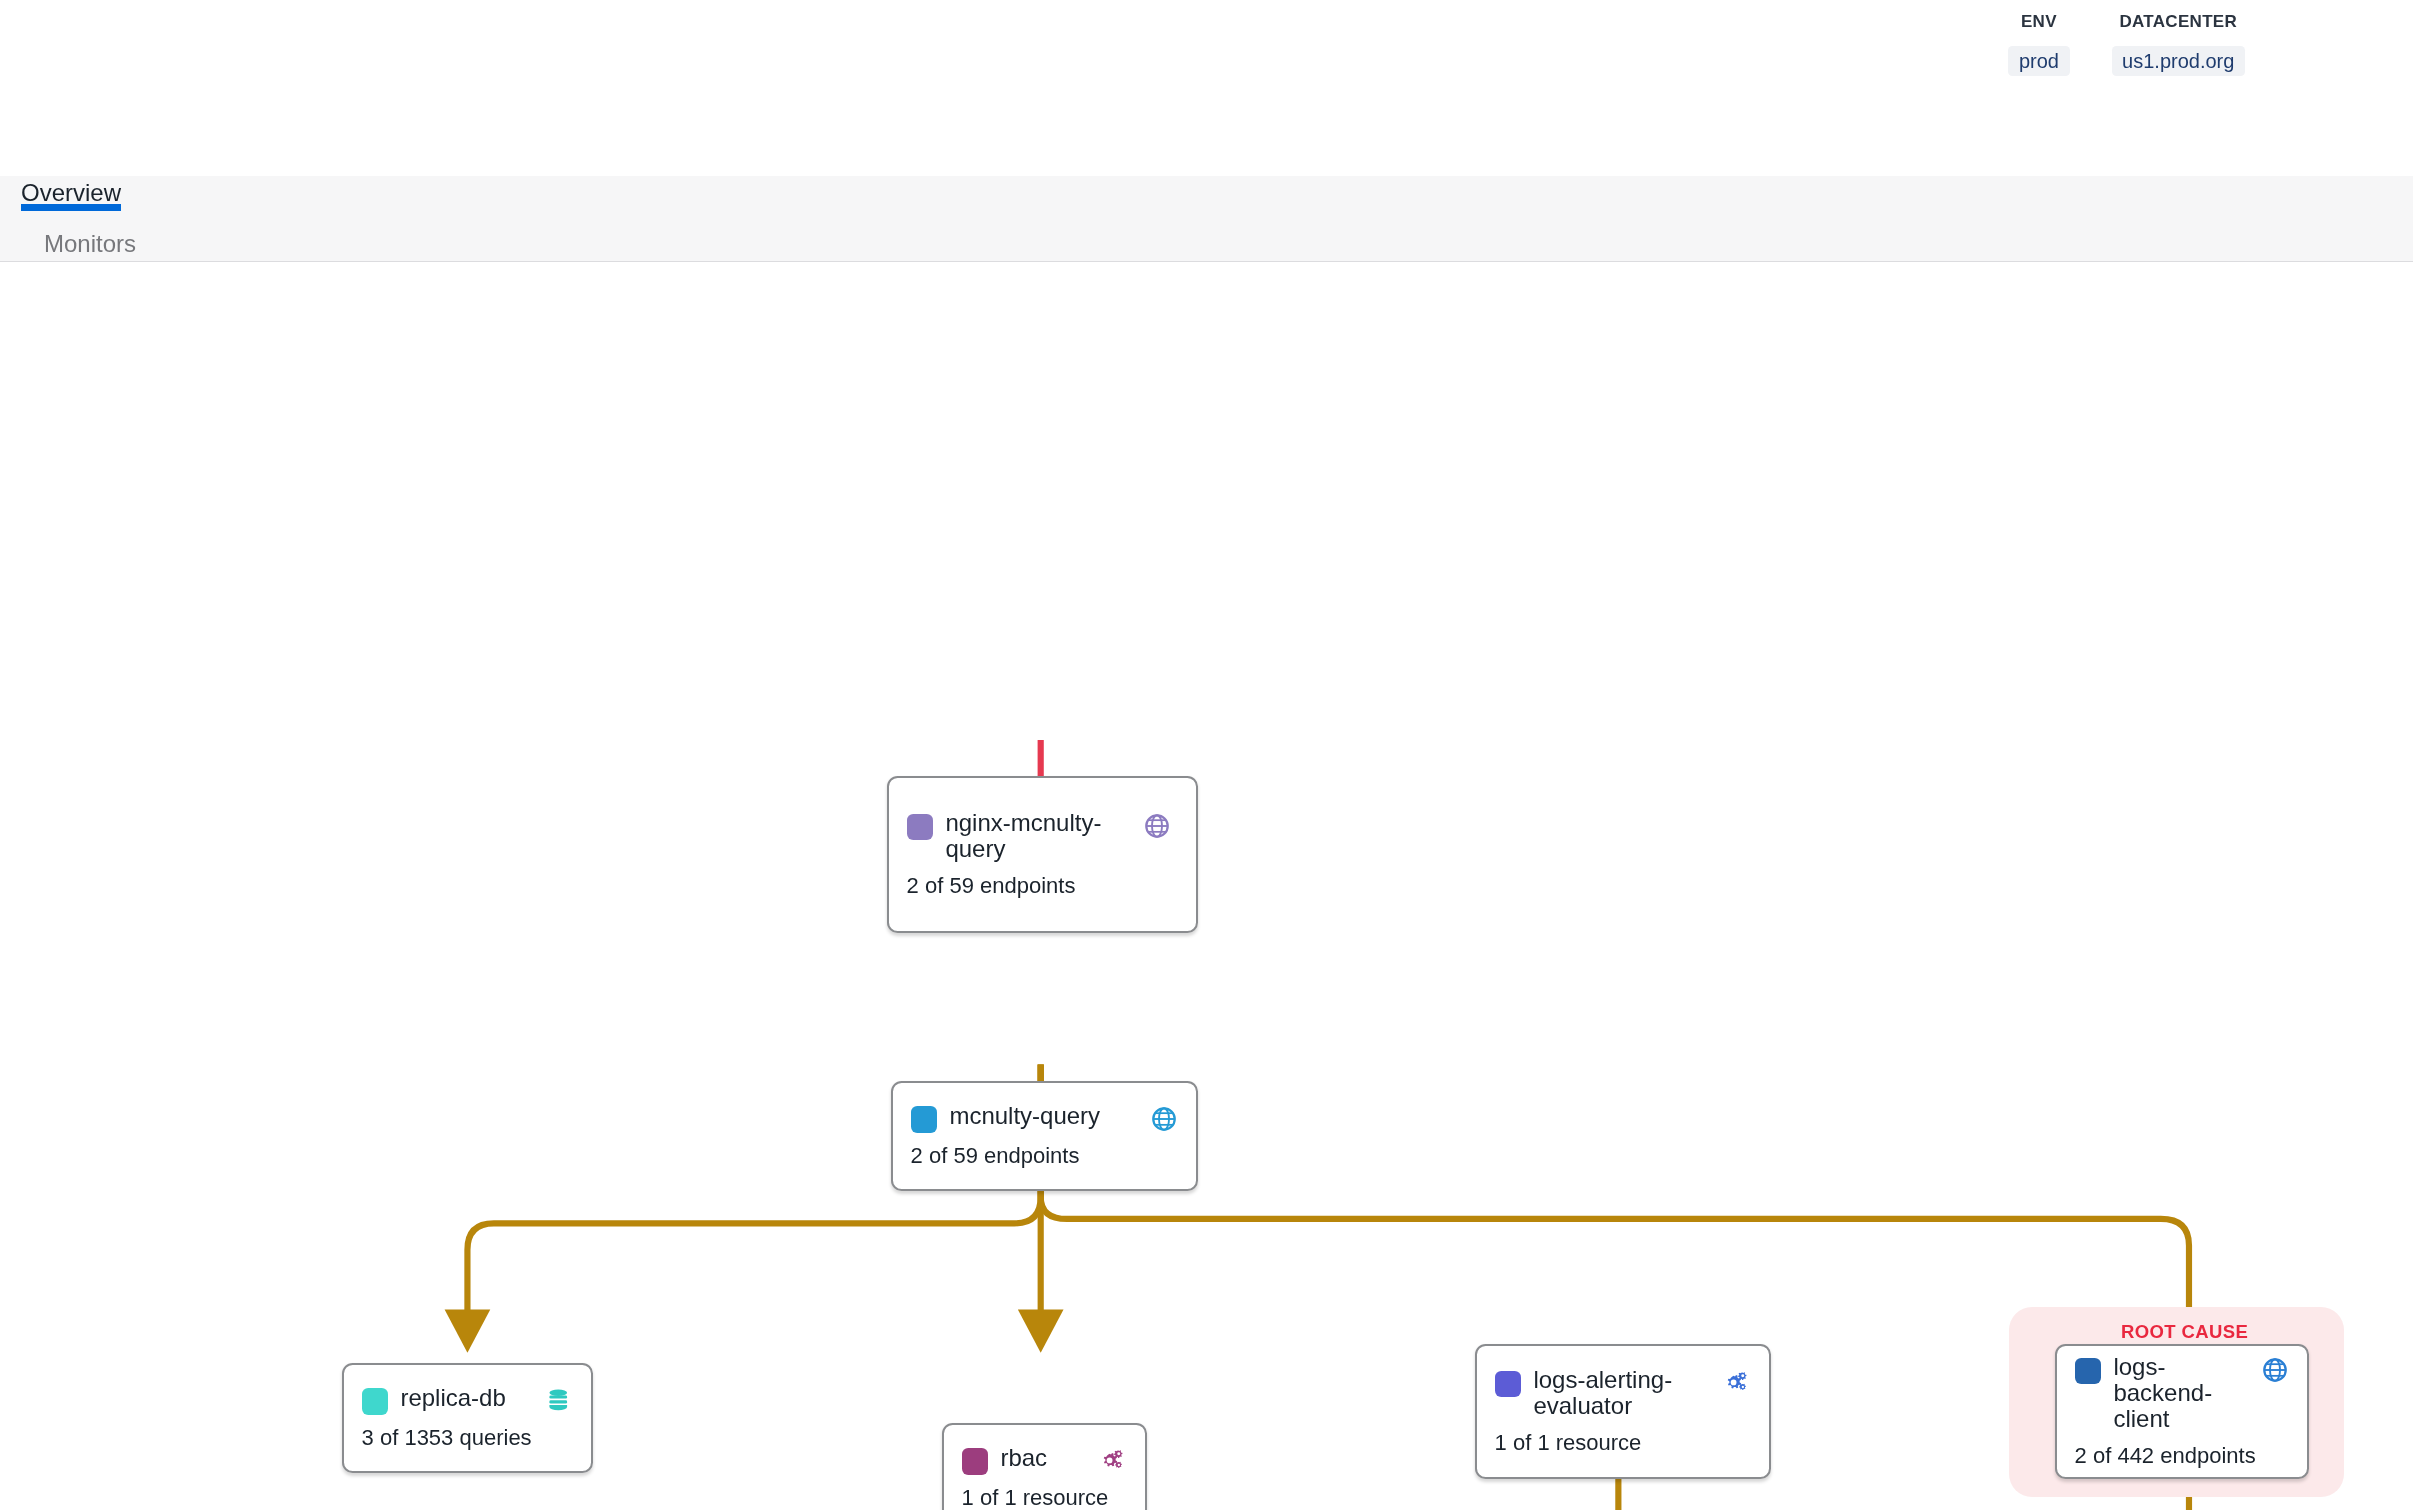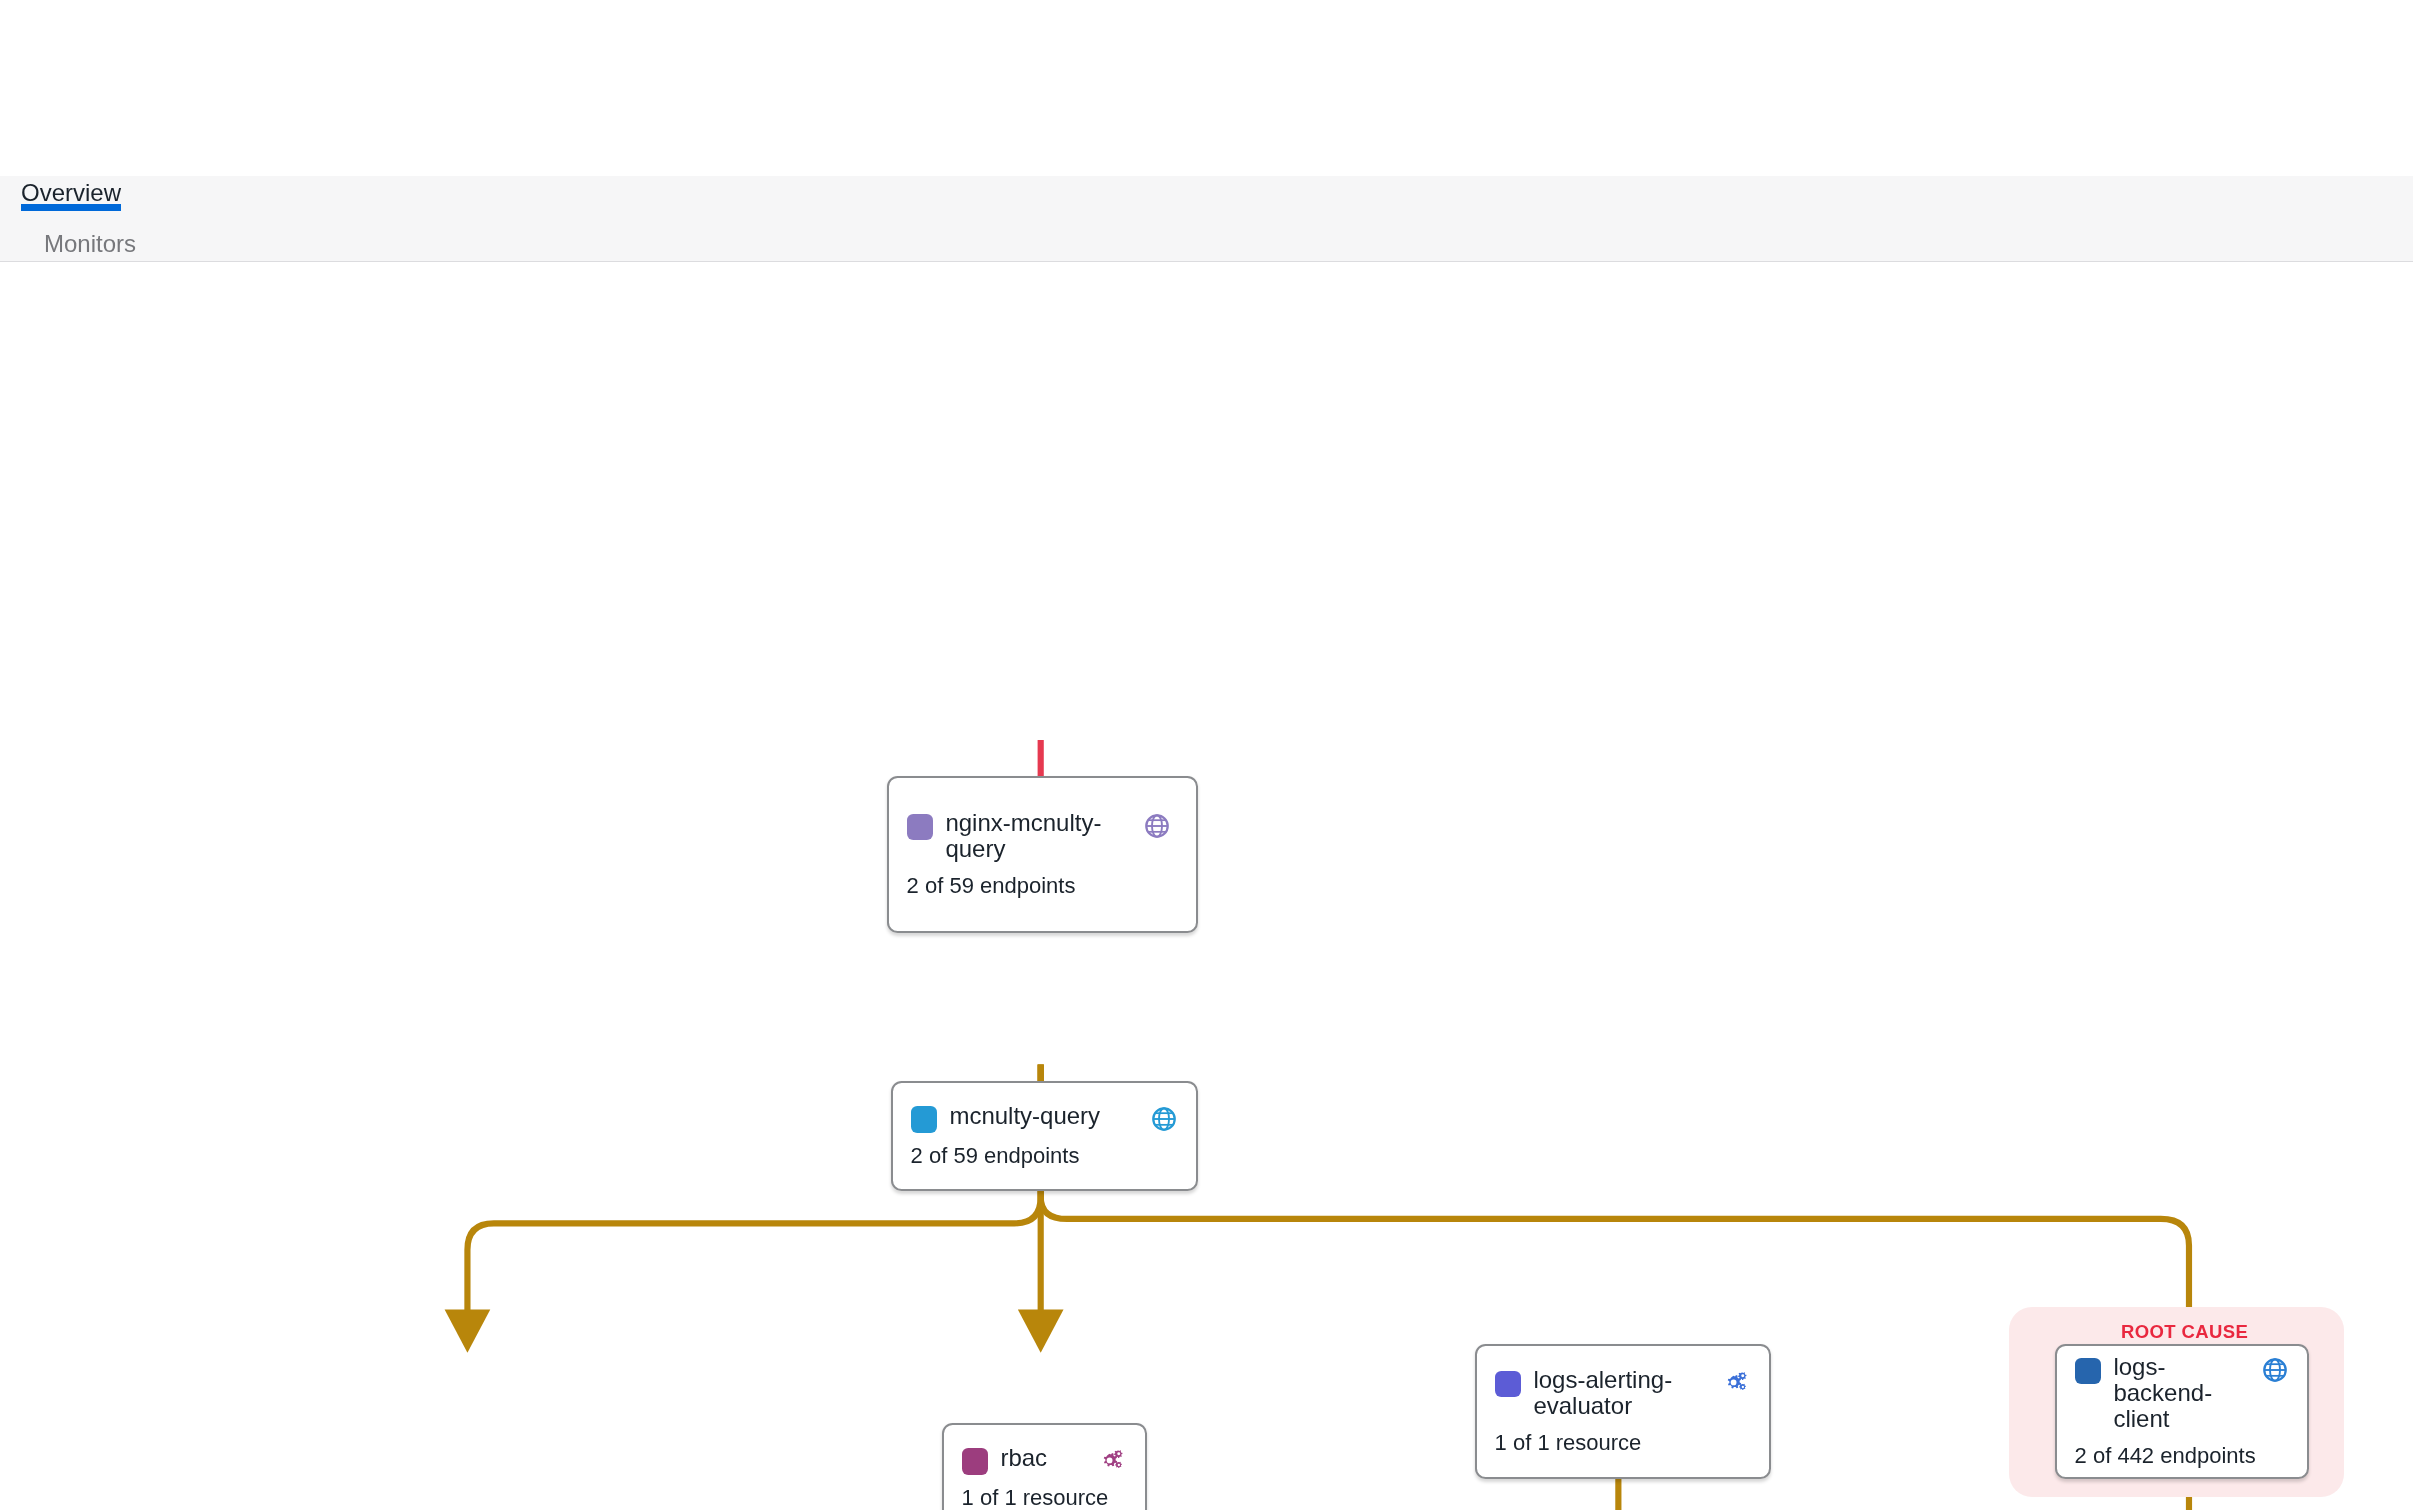--- a/index.html
+++ b/index.html
@@ -152,20 +152,30 @@
     letter-spacing: 0.4px;
     z-index: 4;
     white-space: nowrap;
   }
 </style>
 </head>
 <body>
 
 <div class="header">
 
+  <div class="meta">
+    <div class="meta-group">
+      <div class="meta-label">ENV</div>
+      <div class="meta-value">prod</div>
+    </div>
+    <div class="meta-group">
+      <div class="meta-label">DATACENTER</div>
+      <div class="meta-value">us1.prod.org</div>
+    </div>
+  </div>
 </div>
 
 <div class="tabbar">
   <div class="tab active">Overview</div>
   <div class="tab">Monitors</div>
 </div>
 
 <div class="canvas">
 
   <svg class="edges" viewBox="0 0 2736 1415" xmlns="http://www.w3.org/2000/svg">
@@ -221,20 +231,35 @@
           <ellipse cx="12" cy="12" rx="4.3" ry="9.2" fill="none" stroke="#249ad5" stroke-width="1.6"></ellipse>
           <line x1="2.8" y1="12" x2="21.2" y2="12" stroke="#249ad5" stroke-width="1.6"></line>
           <line x1="4.6" y1="7" x2="19.4" y2="7" stroke="#249ad5" stroke-width="1.5"></line>
           <line x1="4.6" y1="17" x2="19.4" y2="17" stroke="#249ad5" stroke-width="1.5"></line>
         </svg>
       </span>
     </div>
     <div class="node-sub">2 of 59 endpoints</div>
   </div>
 
+  <div class="node" style="left:342px; top:1101px; width:251px; height:110px;">
+    <div class="node-top">
+      <span class="swatch" style="background:#3fd7cd;"></span>
+      <span class="node-name">replica-db</span>
+      <span class="node-icon">
+        <svg viewBox="0 0 24 24" width="26.5" height="26.5">
+          <ellipse cx="12" cy="5.2" rx="8" ry="3" fill="#2ec9c0"></ellipse>
+          <rect x="4" y="7.6" width="16" height="2.9" rx="1.2" fill="#2ec9c0"></rect>
+          <rect x="4" y="12.0" width="16" height="2.9" rx="1.2" fill="#2ec9c0"></rect>
+          <path d="M4,16.4 h16 v1.6 a8,3 0 0 1 -16,0 z" fill="#2ec9c0"></path>
+        </svg>
+      </span>
+    </div>
+    <div class="node-sub">3 of 1353 queries</div>
+  </div>
 
   <div class="node" style="left:942px; top:1161px; width:205px; height:110px;">
     <div class="node-top">
       <span class="swatch" style="background:#9c3d7e;"></span>
       <span class="node-name">rbac</span>
       <span class="node-icon">
         <svg viewBox="0 0 24 24" width="26.5" height="26.5">
           <g fill="#a04083">
             <path d="M9.4,6.2 l1.5,0.5 0.9,-1.3 1.5,0.7 -0.3,1.5 1.2,1 1.5,-0.4 0.6,1.5 -1.3,0.9 0.1,1.6 1.4,0.7 -0.6,1.5 -1.5,-0.2 -1,1.2 0.4,1.5 -1.5,0.6 -0.9,-1.3 -1.6,0.1 -0.7,1.4 -1.5,-0.6 0.2,-1.5 -1.2,-1 -1.5,0.4 -0.6,-1.5 1.3,-0.9 -0.1,-1.6 -1.4,-0.7 0.6,-1.5 1.5,0.2 1,-1.2 z"></path>
             <circle cx="9.6" cy="12.2" r="2.6" fill="#ffffff"></circle>

